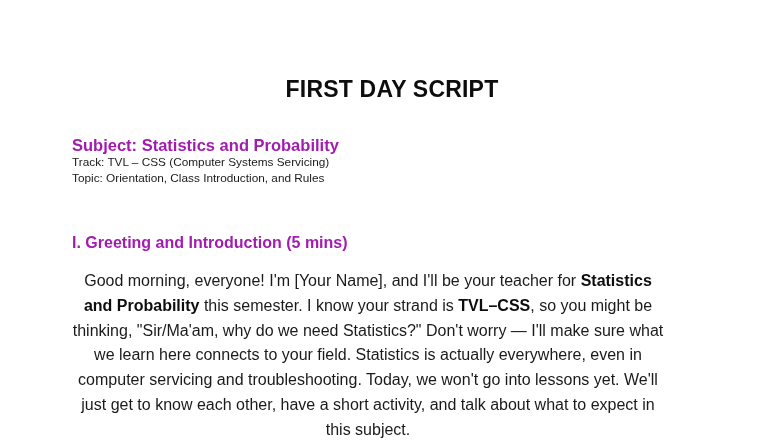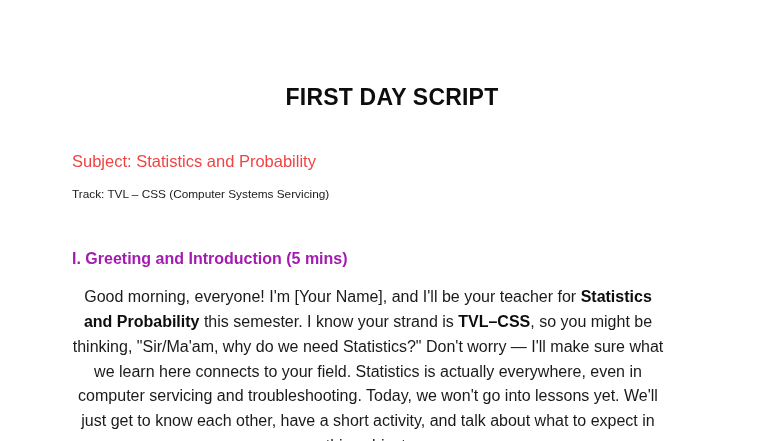--- a/index.html
+++ b/index.html
@@ -18,52 +18,52 @@
   .page {
     position: relative;
     width: 784px;
     height: 441px;
     background: #ffffff;
     box-sizing: border-box;
     padding: 0 64px;
   }
 
   .doc-title {
-    margin: 16px;
+    margin: 8px;
     padding-top: 68px;
     text-align: center;
     font-size: 23px;
     font-weight: bold;
     letter-spacing: 0.2px;
     color: #0d0d0d;
     line-height: 1.2;
   }
 
   .subject-heading {
     margin: 0;
     padding-top: 23px;
     padding-left: 8px;
     font-size: 16.5px;
-    font-weight: normal;
-    color: #ef4444;
+    font-weight: bold;
+    color: #a21caf;
     line-height: 1.25;
   }
 
   .meta-list {
     margin: 0;
     padding: 0;
     list-style: none;
     padding-left: 8px;
   }
 
   .meta-item {
     font-size: 11.8px;
     color: #1a1a1a;
     line-height: 1.35;
-    margin-top: 16px;
+    margin-top: 0;
   }
 
   .section-heading {
     margin: 0;
     padding-left: 8px;
     font-size: 16px;
     font-weight: bold;
     color: #a21caf;
     line-height: 1.25;
   }
@@ -92,19 +92,20 @@
 <body>
 
 <div class="page">
 
   <h1 class="doc-title">FIRST DAY SCRIPT</h1>
 
   <h2 class="subject-heading">Subject: Statistics and Probability</h2>
 
   <ul class="meta-list">
     <li class="meta-item">Track: TVL – CSS (Computer Systems Servicing)</li>
+    <li class="meta-item">Topic: Orientation, Class Introduction, and Rules</li>
   </ul>
 
   <h3 class="section-heading first">I. Greeting and Introduction (5 mins)</h3>
 
   <p class="body-paragraph"><span>Good morning, everyone! I'm [Your Name], and I'll be your teacher for </span><b>Statistics and Probability</b><span> this semester. I know your strand is </span><b>TVL–CSS</b><span>, so you might be thinking, "Sir/Ma'am, why do we need Statistics?" Don't worry — I'll make sure what we learn here connects to your field. Statistics is actually everywhere, even in computer servicing and troubleshooting. Today, we won't go into lessons yet. We'll just get to know each other, have a short activity, and talk about what to expect in this subject.</span></p>
 
 </div>
 
 </body></html>

